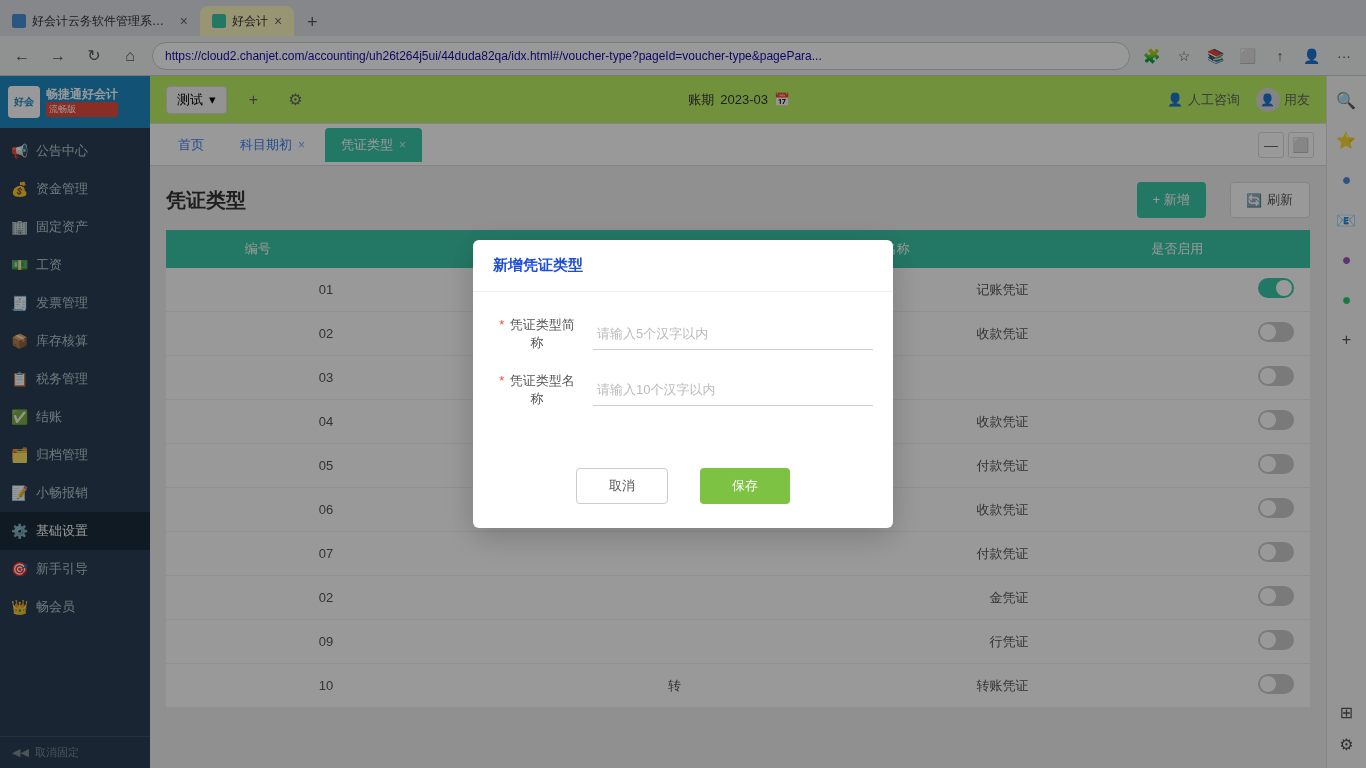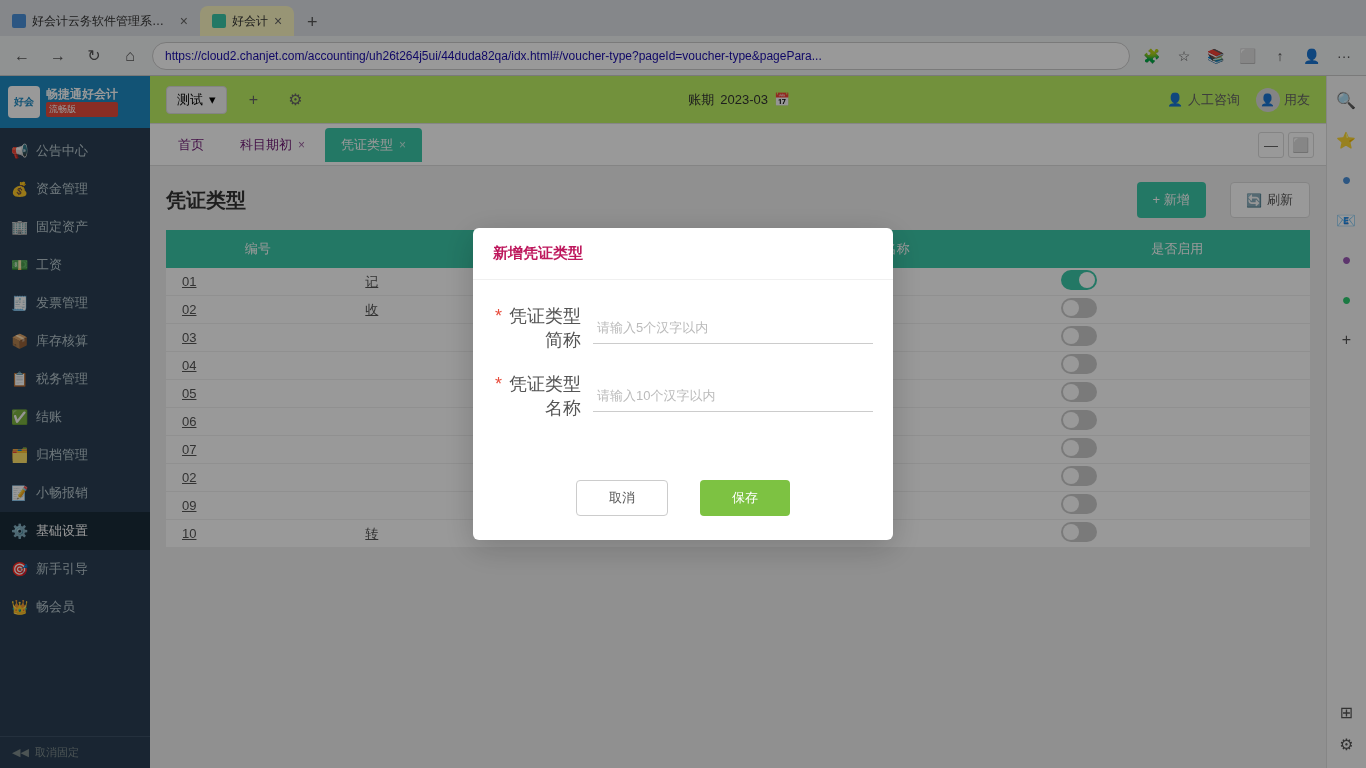--- a/index.html
+++ b/index.html
@@ -48,60 +48,60 @@
     .company-select { display: flex; align-items: center; gap: 6px; background: #f5f5f5; border: 1px solid #ddd; border-radius: 4px; padding: 4px 10px; cursor: pointer; font-size: 13px; }
     .topbar-btn { width: 30px; height: 30px; display: flex; align-items: center; justify-content: center; cursor: pointer; color: #666; font-size: 16px; border-radius: 4px; }
     .period-info { display: flex; align-items: center; gap: 6px; margin-left: auto; font-size: 13px; color: #333; }
     .topbar-right { display: flex; align-items: center; gap: 16px; margin-left: auto; }
     .service-btn { display: flex; align-items: center; gap: 4px; color: #666; cursor: pointer; font-size: 13px; }
     .user-btn { display: flex; align-items: center; gap: 4px; color: #666; cursor: pointer; font-size: 13px; }
     .user-avatar { width: 24px; height: 24px; background: #ddd; border-radius: 50%; display: flex; align-items: center; justify-content: center; font-size: 12px; }
     
     
     .content-tabs { background: #fff; border-bottom: 1px solid #ddd; display: flex; align-items: center; padding: 0 12px; height: 42px; gap: 4px; }
-    .content-tab { padding: 8px 16px; cursor: pointer; color: #701a75; font-size: 13px; display: flex; align-items: center; gap: 6px; border-radius: 4px 4px 0 0; }
+    .content-tab { padding: 8px 16px; cursor: pointer; color: #3b82f6; font-size: 13px; display: flex; align-items: center; gap: 6px; border-radius: 4px 4px 0 0; }
     .content-tab.active { background: #3bc8a8; color: #fff; }
     .tab-x { font-size: 12px; color: inherit; opacity: 0.7; }
 
     .tab-controls { margin-left: auto; display: flex; gap: 4px; }
     .tab-ctrl-btn { width: 26px; height: 26px; display: flex; align-items: center; justify-content: center; cursor: pointer; color: #666; border: 1px solid #ddd; border-radius: 3px; font-size: 14px; }
 
     
     .page-content { flex: 1; overflow-y: auto; padding: 16px; }
     .page-header { display: flex; align-items: center; justify-content: space-between; margin-bottom: 12px; }
     .page-title { font-size: 20px; font-weight: bold; color: #333; }
     .page-actions { display: flex; gap: 24px; }
     .btn-primary { background: #3bc8a8; color: #fff; border: none; padding: 8px 16px; border-radius: 4px; cursor: pointer; font-size: 13px; display: flex; align-items: center; gap: 4px; }
     .btn-default { background: #fff; color: #555; border: 1px solid #ddd; padding: 8px 16px; border-radius: 4px; cursor: pointer; font-size: 13px; display: flex; align-items: center; gap: 4px; }
 
     
     .data-table { width: 100%; border-collapse: collapse; background: #fff; }
     .data-table thead tr { background: #3bc8a8; color: #fff; }
     .data-table th { padding: 10px 16px; text-align: center; font-weight: normal; font-size: 13px; }
     .data-table tbody tr { border-bottom: 1px solid #f0f0f0; }
-    .data-table td { padding: 2px 16px; text-align: left; color: #555; font-size: 13px; text-decoration: underline; }
+    .data-table td { padding: 10px 16px; text-align: right; color: #555; font-size: 13px; }
 
     .toggle-switch { width: 36px; height: 20px; border-radius: 10px; display: inline-flex; align-items: center; cursor: pointer; position: relative; }
     .toggle-switch.on { background: #3bc8a8; }
     .toggle-switch.off { background: #ccc; }
     .toggle-knob { width: 16px; height: 16px; background: #fff; border-radius: 50%; position: absolute; transition: left 0.2s; }
     .toggle-switch.on .toggle-knob { left: 18px; }
     .toggle-switch.off .toggle-knob { left: 2px; }
 
     
     .right-sidebar { width: 40px; background: #f8f8f8; border-left: 1px solid #e0e0e0; display: flex; flex-direction: column; align-items: center; padding: 8px 0; gap: 8px; }
     .right-sidebar-btn { width: 32px; height: 32px; display: flex; align-items: center; justify-content: center; cursor: pointer; color: #555; font-size: 16px; border-radius: 4px; }
 
     
     .modal-overlay { position: fixed; top: 0; left: 0; width: 100%; height: 100%; background: rgba(0,0,0,0.4); display: flex; align-items: center; justify-content: center; z-index: 1000; }
     .modal { background: #fff; border-radius: 6px; width: 420px; box-shadow: 0 8px 32px rgba(0,0,0,0.2); overflow: hidden; }
-    .modal-header { padding: 16px 20px; font-size: 15px; font-weight: bold; color: #be185d; border-bottom: 1px solid #f0f0f0; }
+    .modal-header { padding: 16px 20px; font-size: 15px; font-weight: bold; color: #1d4ed8; border-bottom: 1px solid #f0f0f0; }
     .modal-body { padding: 24px 20px; }
     .form-row { display: flex; align-items: center; margin-bottom: 20px; }
-    .form-label { width: 100px; font-size: 18px; color: #555; flex-shrink: 0; text-align: right; padding-right: 12px; }
+    .form-label { width: 100px; font-size: 13px; color: #555; flex-shrink: 0; text-align: center; padding-right: 12px; }
     .form-label .required { color: #e74c3c; margin-right: 2px; }
     .form-input { flex: 1; height: 32px; border: none; border-bottom: 1px solid #ccc; outline: none; font-size: 13px; color: #333; padding: 0 4px; }
     .form-input::placeholder { color: #bbb; }
     .modal-footer { display: flex; justify-content: center; gap: 32px; padding: 16px 20px 24px; }
     .btn-cancel { background: #fff; color: #555; border: 1px solid #ccc; padding: 8px 32px; border-radius: 4px; cursor: pointer; font-size: 13px; }
     .btn-save { background: #7dc242; color: #fff; border: none; padding: 8px 32px; border-radius: 4px; cursor: pointer; font-size: 13px; }
 
     
     .sidebar-scroll::-webkit-scrollbar { width: 4px; }
     .page-content::-webkit-scrollbar { width: 6px; }

